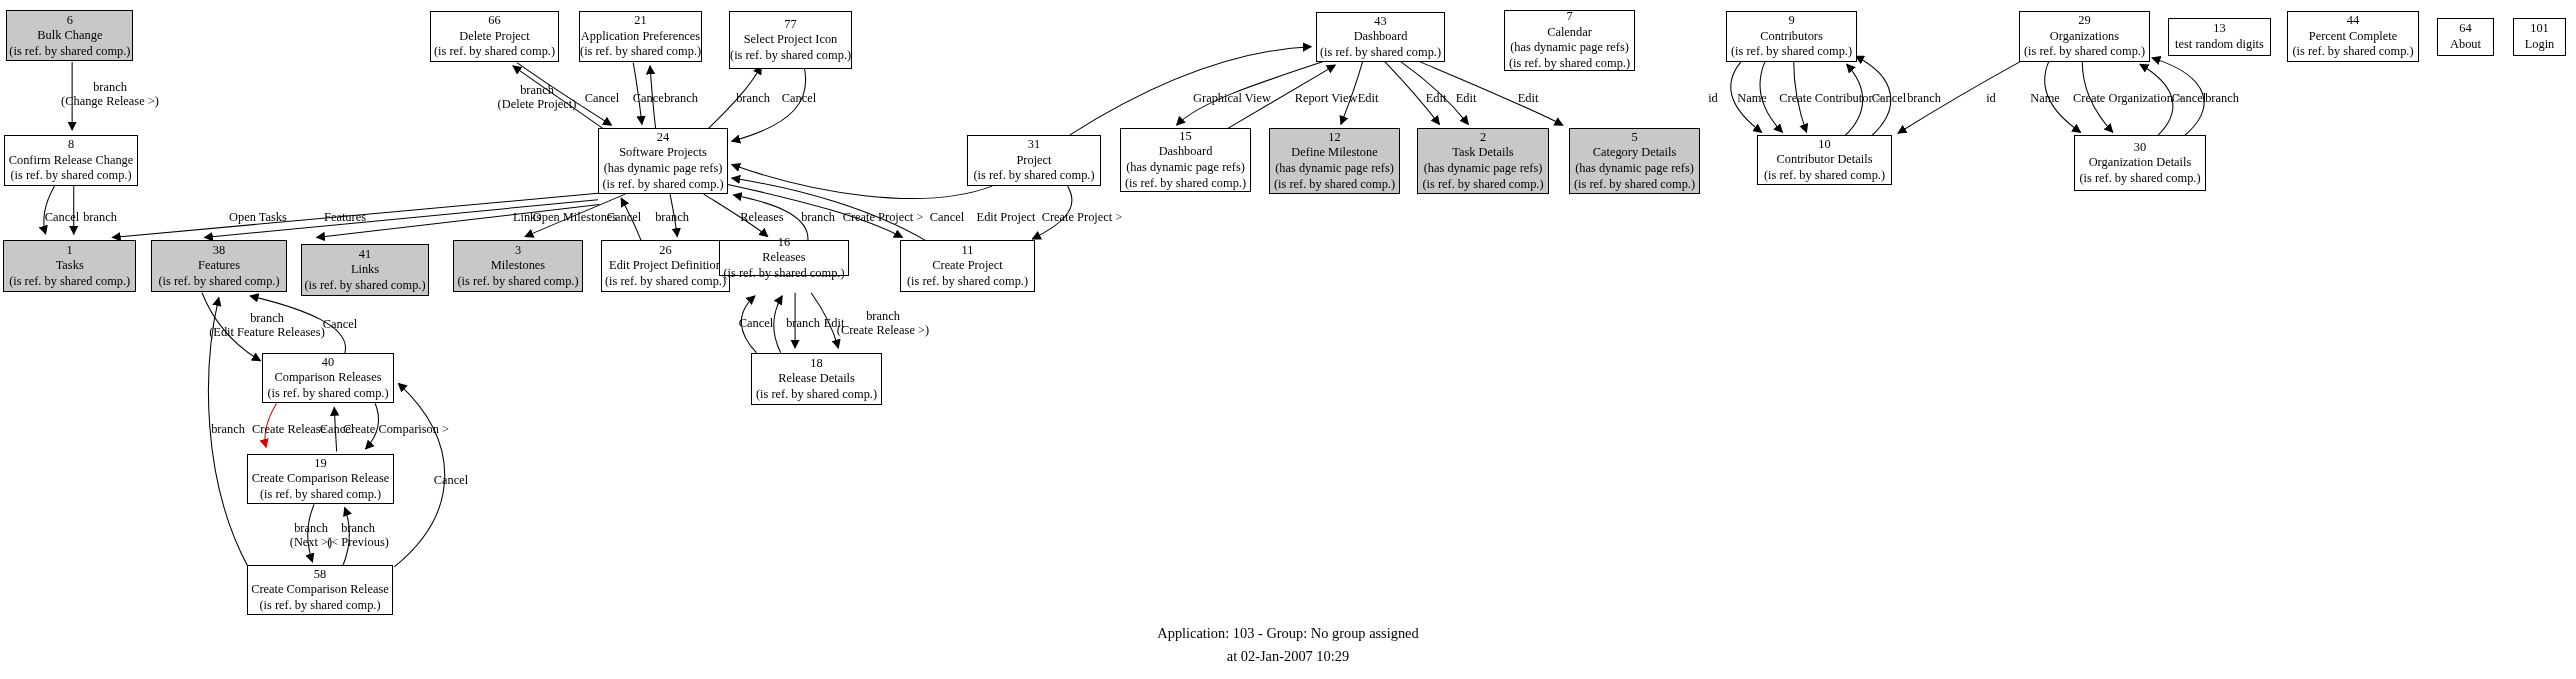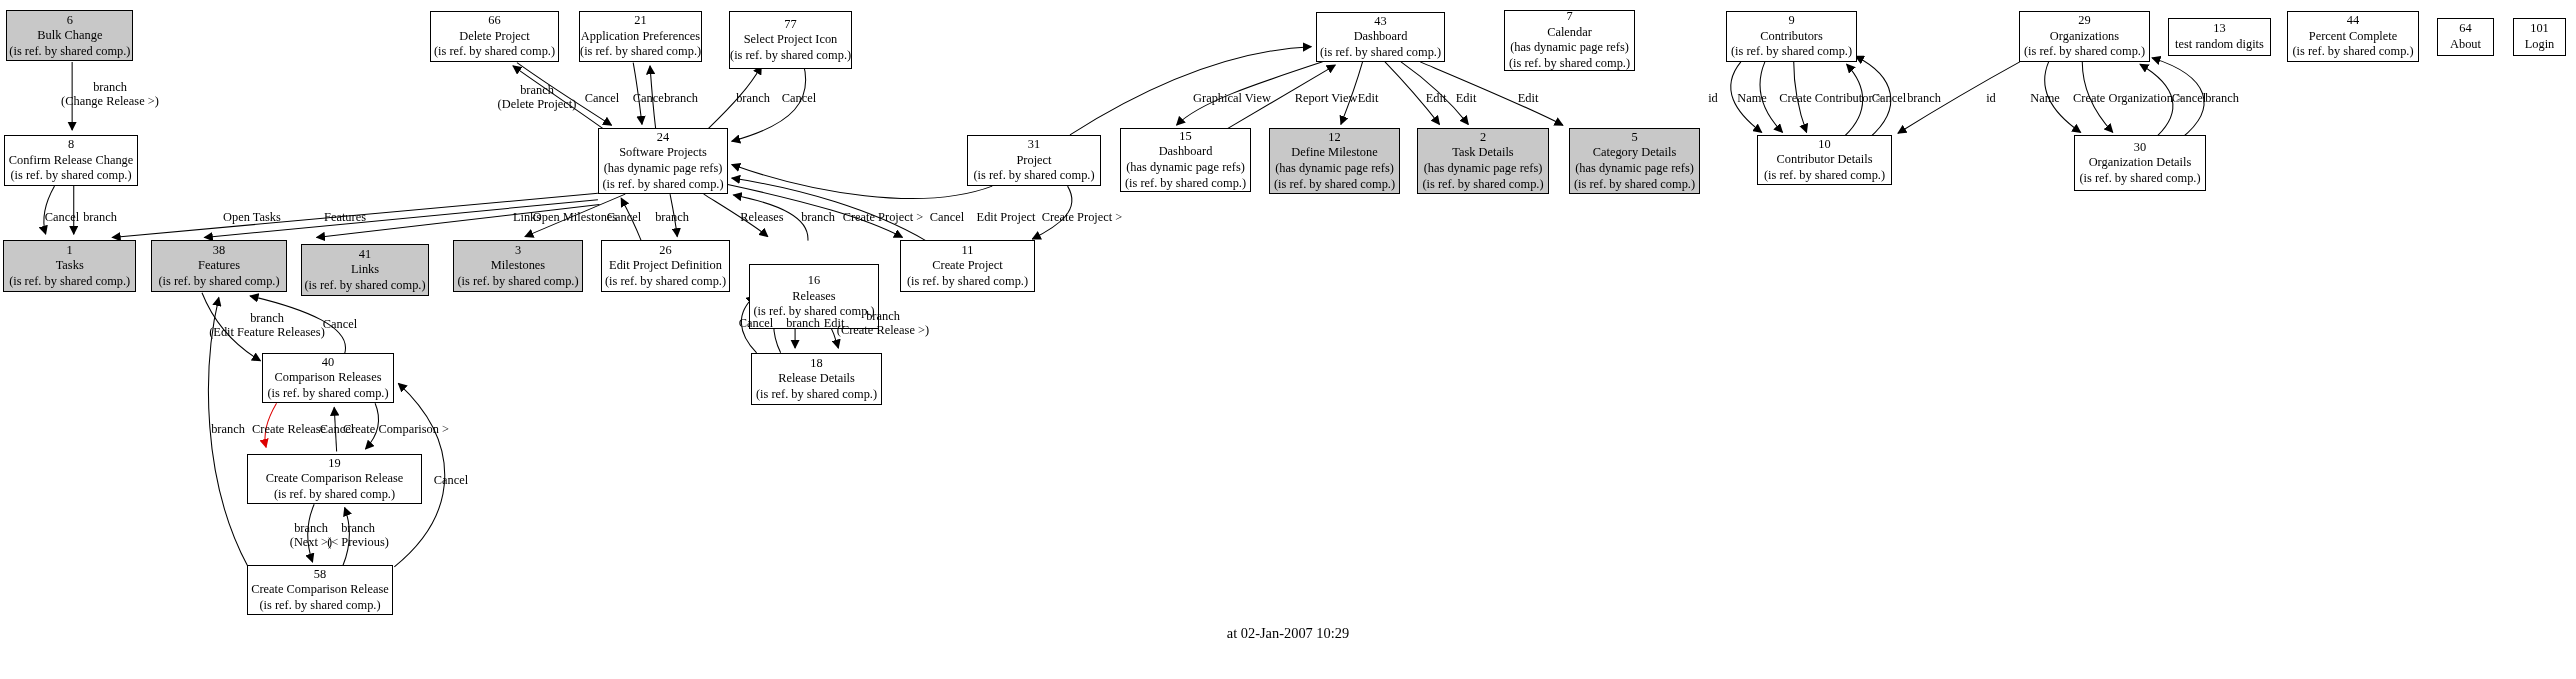--- a/index.html
+++ b/index.html
@@ -211,41 +211,41 @@
       <div class="node shared" style="left: 453px; top: 240px; width: 130px; height: 52px;">
         <div class="nline">3</div>
         <div class="nline">Milestones</div>
         <div class="nline">(is ref. by shared comp.)</div>
       </div>
       <div class="node" style="left: 601px; top: 240px; width: 129px; height: 52px;">
         <div class="nline">26</div>
         <div class="nline">Edit Project Definition</div>
         <div class="nline">(is ref. by shared comp.)</div>
       </div>
-      <div class="node" style="left: 749px; top: 240px; width: 130px; height: 65px; margin-top: 24px;">
+      <div class="node" style="left: 719px; top: 240px; width: 130px; height: 36px;">
         <div class="nline">16</div>
         <div class="nline">Releases</div>
         <div class="nline">(is ref. by shared comp.)</div>
       </div>
       <div class="node" style="left: 900px; top: 240px; width: 135px; height: 52px;">
         <div class="nline">11</div>
         <div class="nline">Create Project</div>
         <div class="nline">(is ref. by shared comp.)</div>
       </div>
       <div class="node" style="left: 751px; top: 353px; width: 131px; height: 52px;">
         <div class="nline">18</div>
         <div class="nline">Release Details</div>
         <div class="nline">(is ref. by shared comp.)</div>
       </div>
       <div class="node" style="left: 262px; top: 353px; width: 132px; height: 50px;">
         <div class="nline">40</div>
         <div class="nline">Comparison Releases</div>
         <div class="nline">(is ref. by shared comp.)</div>
       </div>
-      <div class="node" style="left: 247px; top: 454px; width: 175px; height: 50px;">
+      <div class="node" style="left: 247px; top: 454px; width: 147px; height: 50px;">
         <div class="nline">19</div>
         <div class="nline">Create Comparison Release</div>
         <div class="nline">(is ref. by shared comp.)</div>
       </div>
       <div class="node" style="left: 247px; top: 565px; width: 146px; height: 50px;">
         <div class="nline">58</div>
         <div class="nline">Create Comparison Release</div>
         <div class="nline">(is ref. by shared comp.)</div>
       </div>
     </div>
@@ -253,21 +253,21 @@
       <div class="edge-label" style="left: 110px; top: 80px;">
         <div>branch</div>
         <div>(Change Release &gt;)</div>
       </div>
       <div class="edge-label" style="left: 62px; top: 210px;">
         <div>Cancel</div>
       </div>
       <div class="edge-label" style="left: 100px; top: 210px;">
         <div>branch</div>
       </div>
-      <div class="edge-label" style="left: 252px; top: 210px;">
+      <div class="edge-label" style="left: 258px; top: 210px;">
         <div>Open Tasks</div>
       </div>
       <div class="edge-label" style="left: 345px; top: 210px;">
         <div>Features</div>
       </div>
       <div class="edge-label" style="left: 527px; top: 210px;">
         <div>Links</div>
       </div>
       <div class="edge-label" style="left: 575px; top: 210px;">
         <div>Open Milestones</div>
@@ -402,16 +402,17 @@
       </div>
       <div class="edge-label" style="left: 2189px; top: 91px;">
         <div>Cancel</div>
       </div>
       <div class="edge-label" style="left: 2222px; top: 91px;">
         <div>branch</div>
       </div>
     </div>
 
   <div id="footer">
+    <div>Application: 103 - Group: No group assigned</div>
     <div>at 02-Jan-2007 10:29</div>
   </div>
 </div>
 
 
 </body></html>

